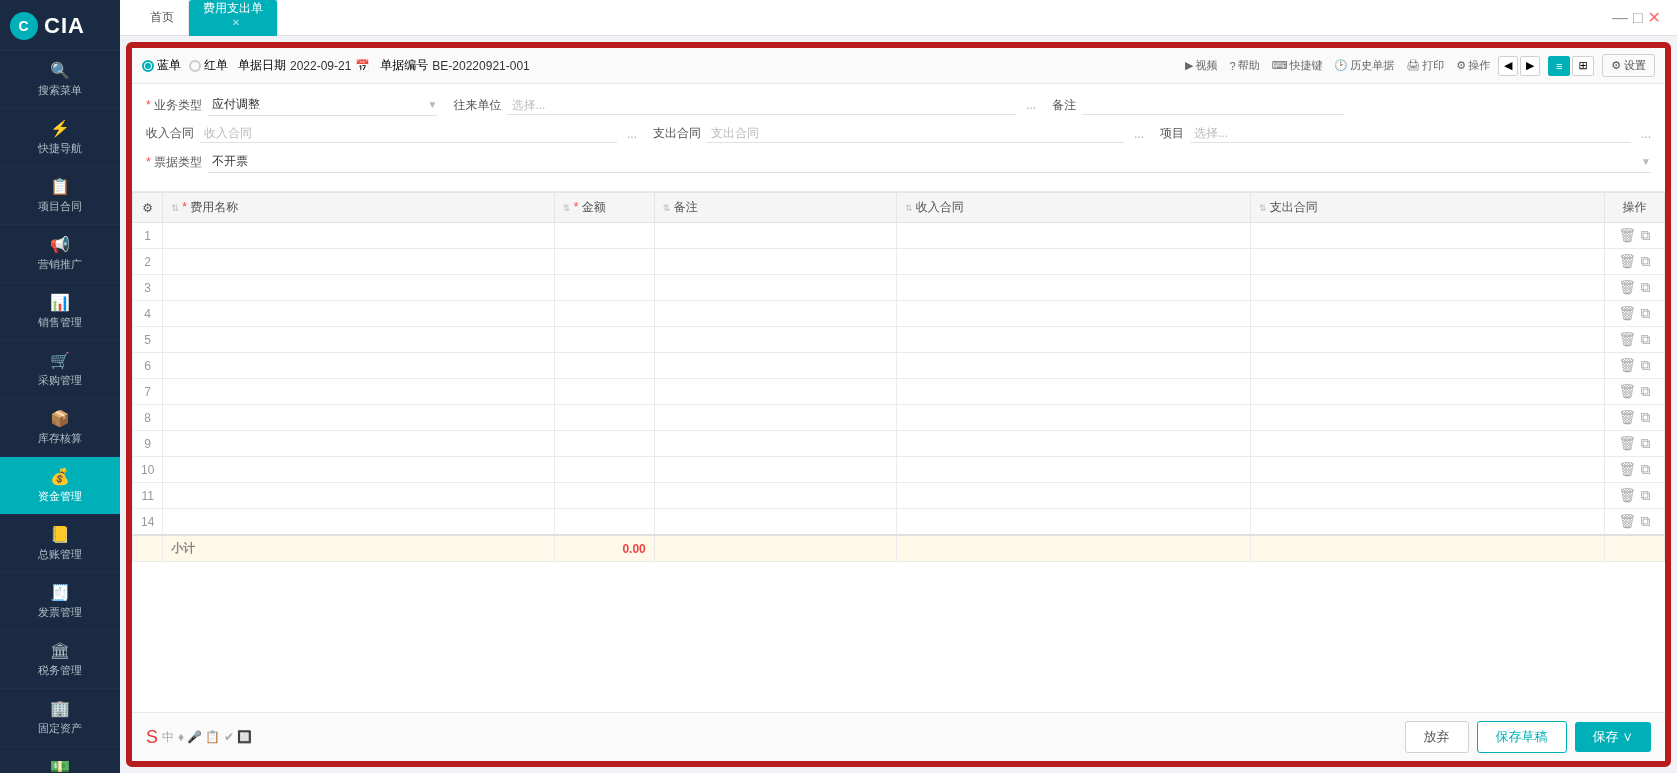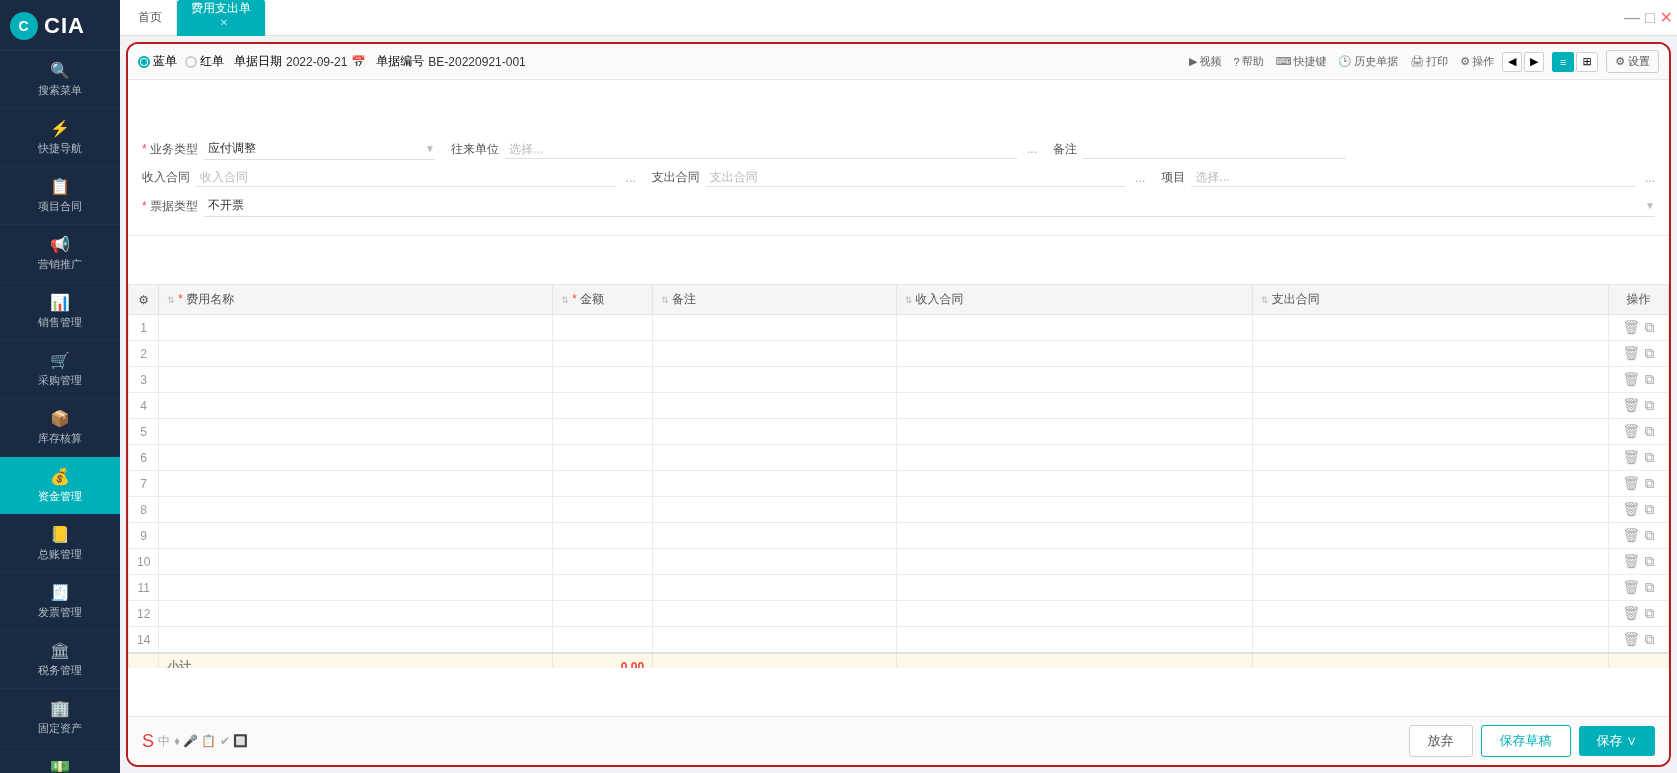--- a/index.html
+++ b/index.html
@@ -37,21 +37,21 @@
       background: #f0f2f5;
       overflow: hidden;
     }
 
     
     .tab-bar {
       display: flex;
       align-items: center;
       background: #fff;
       border-bottom: 1px solid #e0e0e0;
-      padding: 0 4px;
+      padding: 0 16px;
       height: 36px;
       flex-shrink: 0;
     }
     .tab {
       display: flex;
       align-items: center;
       padding: 0 14px;
       height: 36px;
       font-size: 12px;
       cursor: pointer;
@@ -78,26 +78,25 @@
       color: #999;
       font-size: 16px;
       cursor: pointer;
     }
 
     
     .doc-area {
       flex: 1;
       background: #fff;
       margin: 6px;
-      border: 2px solid #b91c1c;
-      border-radius: 12px;
+      border: 6px solid #b91c1c;
+      border-radius: 6px;
       display: flex;
       flex-direction: column;
       overflow: hidden;
-      gap: 48px;
     }
 
     
     .toolbar {
       display: flex;
       align-items: center;
       padding: 6px 10px;
       border-bottom: 1px solid #e8e8e8;
       background: #fafafa;
       flex-shrink: 0;
@@ -606,29 +605,20 @@
             <tr>
               <td class="row-num">11</td>
               <td></td>
               <td></td>
               <td></td>
               <td></td>
               <td></td>
               <td class="col-ops"><span class="op-btn">🗑</span><span class="op-btn">⧉</span></td>
             </tr>
             <tr>
-              <td class="row-num">12</td>
-              <td></td>
-              <td></td>
-              <td></td>
-              <td></td>
-              <td></td>
-              <td class="col-ops"><span class="op-btn">🗑</span><span class="op-btn">⧉</span></td>
-            </tr>
-            <tr>
               <td class="row-num">14</td>
               <td></td>
               <td></td>
               <td></td>
               <td></td>
               <td></td>
               <td class="col-ops"><span class="op-btn">🗑</span><span class="op-btn">⧉</span></td>
             </tr>
             <tr class="subtotal-row">
   <td class="row-num"></td>

